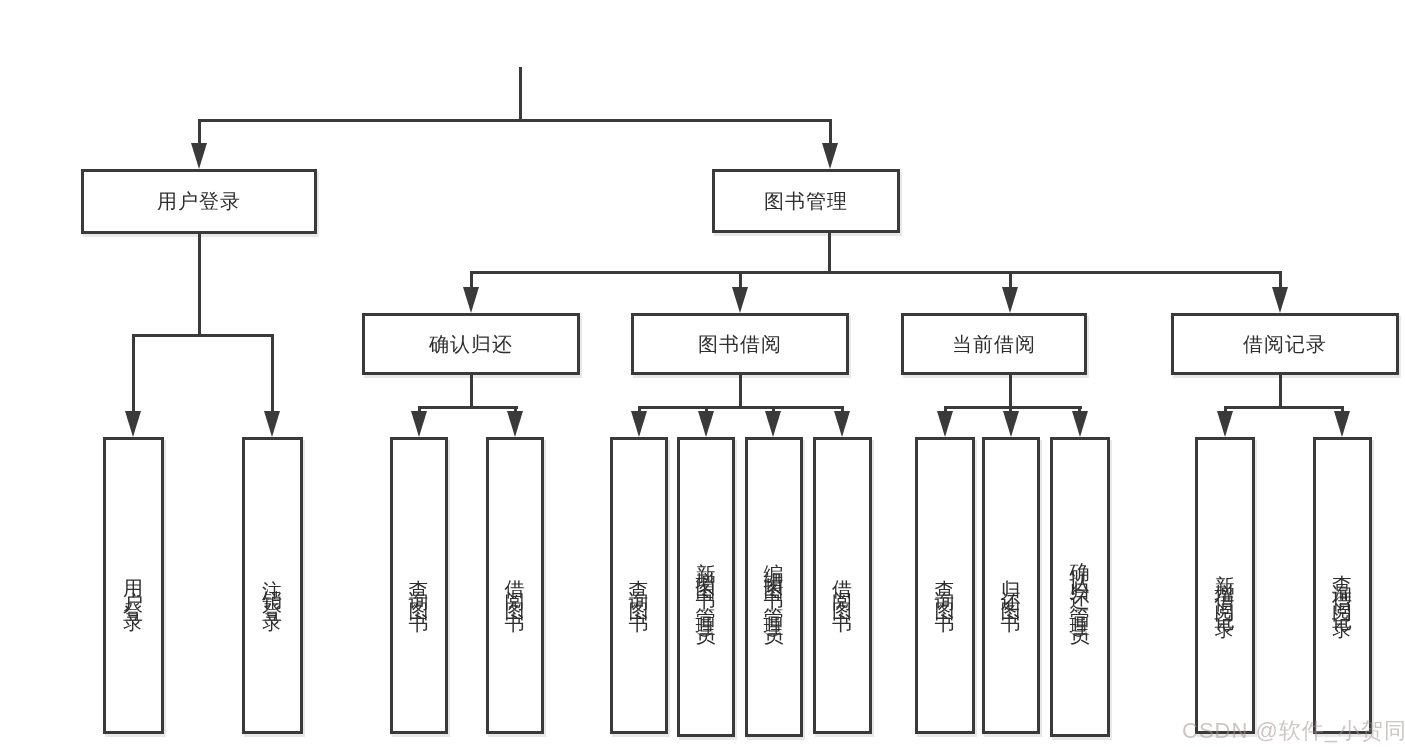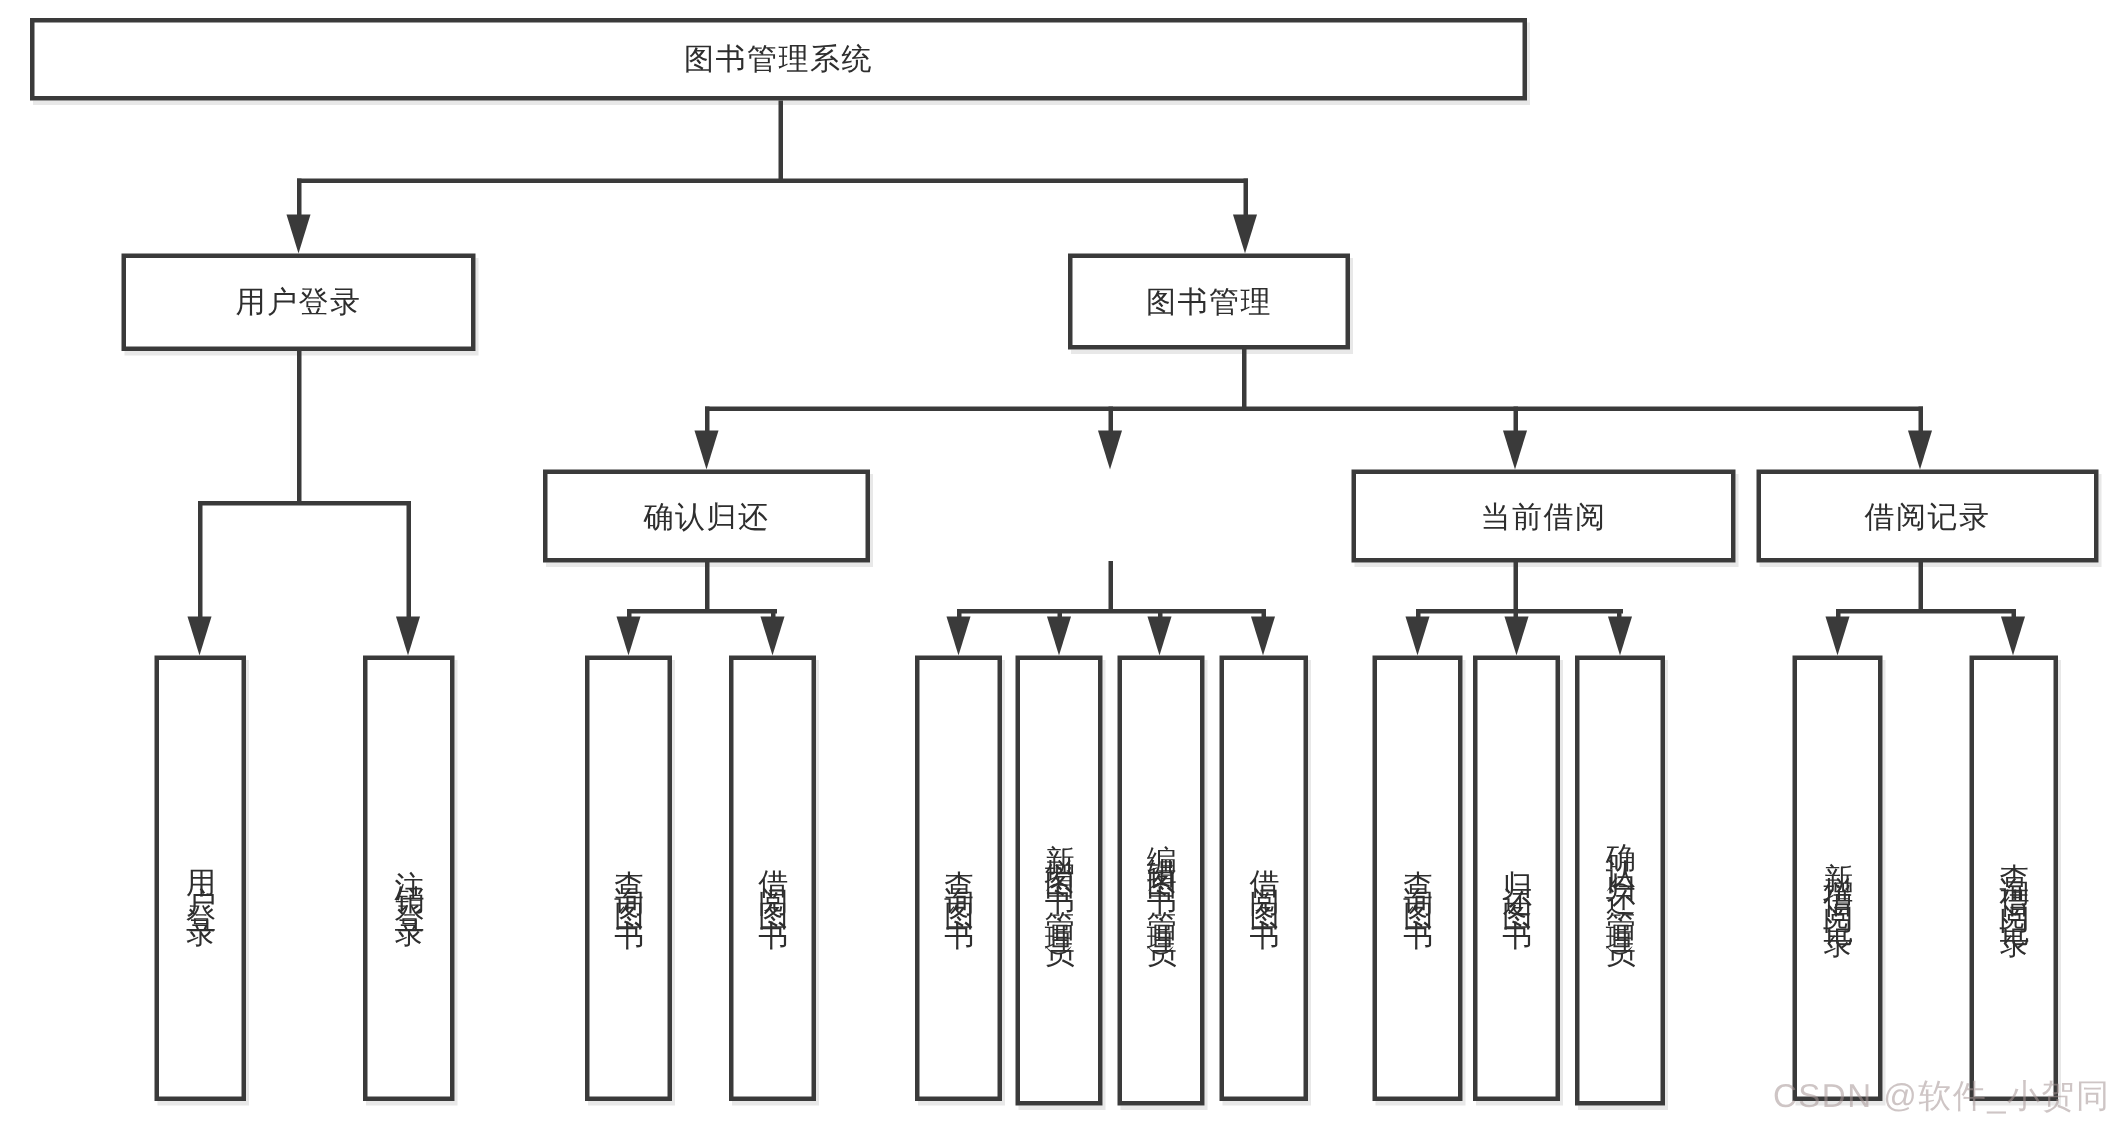--- a/index.html
+++ b/index.html
@@ -35,35 +35,35 @@
   #watermark{
     position:absolute;left:1182px;top:716px;z-index:5;
     font-size:22px;color:rgba(165,150,150,0.55);letter-spacing:1px;white-space:nowrap;
   }
 </style>
 </head>
 <body>
 
 <div id="stage">
 
-  <div class="box" style="left:20px;top:12px;width:998px;height:55px">
-    <span>图书管理系统</span>
-  </div>
 
   <div class="box" style="left:81px;top:169px;width:236px;height:65px">
     <span>用户登录</span>
   </div>
   <div class="box" style="left:712px;top:169px;width:188px;height:64px">
     <span>图书管理</span>
   </div>
 
   <div class="box" style="left:362px;top:313px;width:218px;height:62px">
     <span>确认归还</span>
   </div>
-  <div class="box" style="left:901px;top:313px;width:256px;height:62px">
+  <div class="box" style="left:631px;top:313px;width:218px;height:62px">
+    <span>图书借阅</span>
+  </div>
+  <div class="box" style="left:901px;top:313px;width:186px;height:62px">
     <span>当前借阅</span>
   </div>
   <div class="box" style="left:1171px;top:313px;width:228px;height:62px">
     <span>借阅记录</span>
   </div>
 
   <div class="leaf" style="left:103px;width:61px">
     <span class="vtext">用户登录</span>
   </div>
   <div class="leaf" style="left:242px;width:61px">

